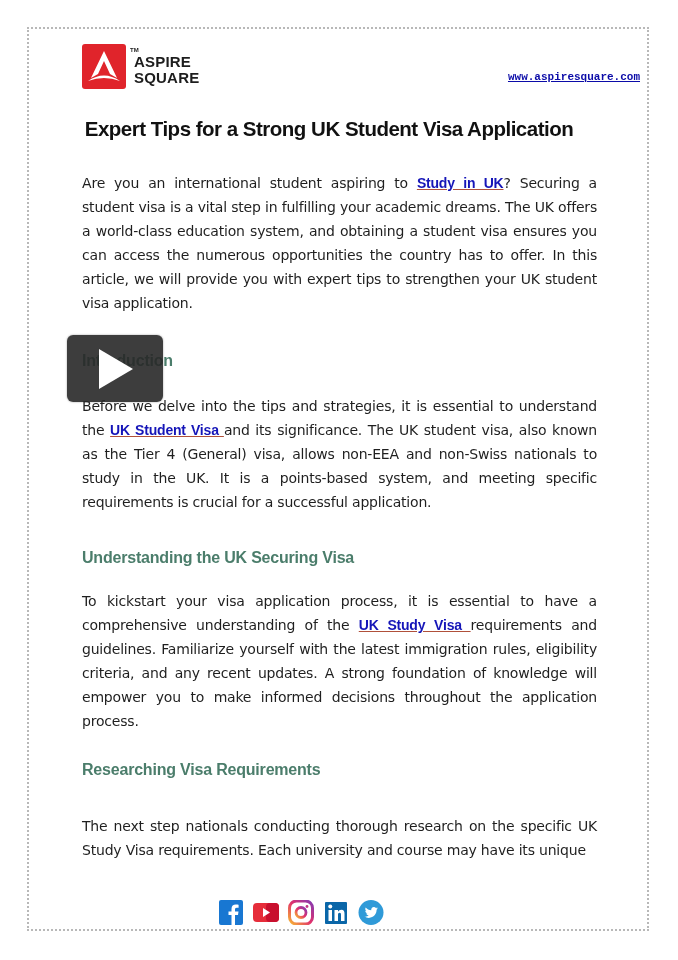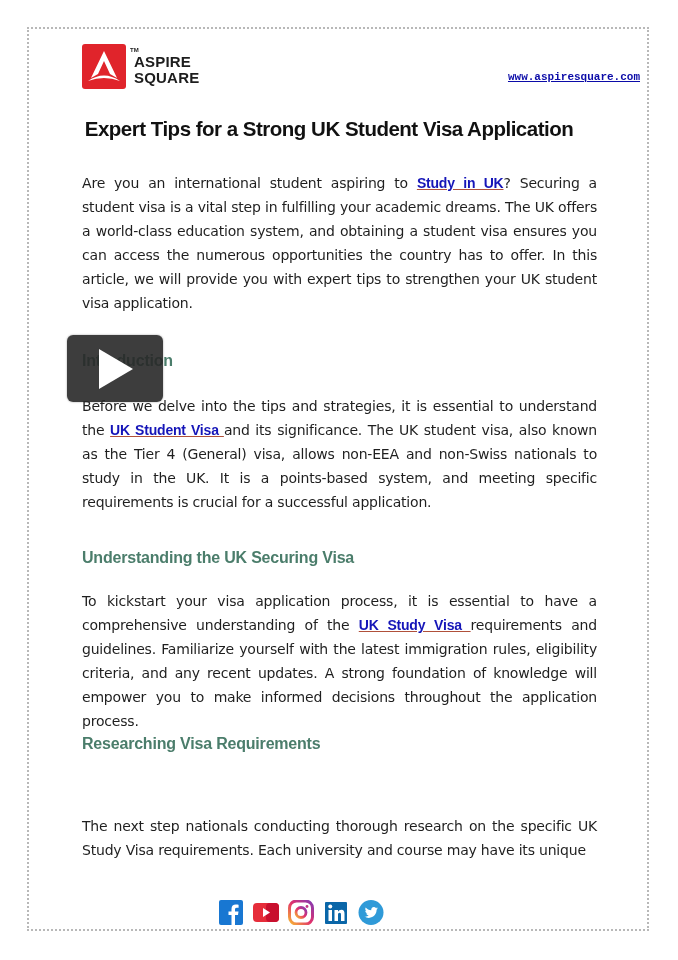--- a/index.html
+++ b/index.html
@@ -74,21 +74,21 @@
 <p class="para" style="top:171px;"><span>Are you an international student aspiring to </span><a>Study in UK</a><span>? Securing a student visa is a vital step in fulfilling your academic dreams. The UK offers a world-class education system, and obtaining a student visa ensures you can access the numerous opportunities the country has to offer. In this article, we will provide you with expert tips to strengthen your UK student visa application.</span></p>
 
 <h2 class="section-heading" style="top:352px;">Introduction</h2>
 
 <p class="para" style="top:394px;"><span>Before we delve into the tips and strategies, it is essential to understand the </span><a>UK Student Visa </a><span>and its significance. The UK student visa, also known as the Tier 4 (General) visa, allows non-EEA and non-Swiss nationals to study in the UK. It is a points-based system, and meeting specific requirements is crucial for a successful application.</span></p>
 
 <h2 class="section-heading" style="top:549px;">Understanding the UK Securing Visa</h2>
 
 <p class="para" style="top:589px;"><span>To kickstart your visa application process, it is essential to have a comprehensive understanding of the </span><a>UK Study Visa </a><span>requirements and guidelines. Familiarize yourself with the latest immigration rules, eligibility criteria, and any recent updates. A strong foundation of knowledge will empower you to make informed decisions throughout the application process.</span></p>
 
-<h2 class="section-heading" style="top:735px;">Researching Visa Requirements</h2>
+<h2 class="section-heading" style="top:761px;">Researching Visa Requirements</h2>
 
 <p class="para" style="top:814px;">The next step nationals conducting thorough research on the specific UK Study Visa requirements. Each university and course may have its unique</p>
 
 <div class="play-overlay">
   <svg width="40" height="44" viewBox="0 0 40 44">
     <path d="M4 2 L38 22 L4 42 Z" fill="#ffffff"></path>
   </svg>
 </div>
 
 <div class="social-bar">

